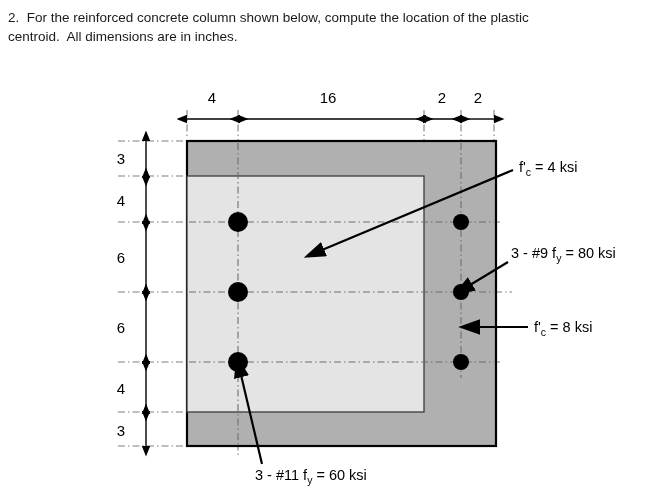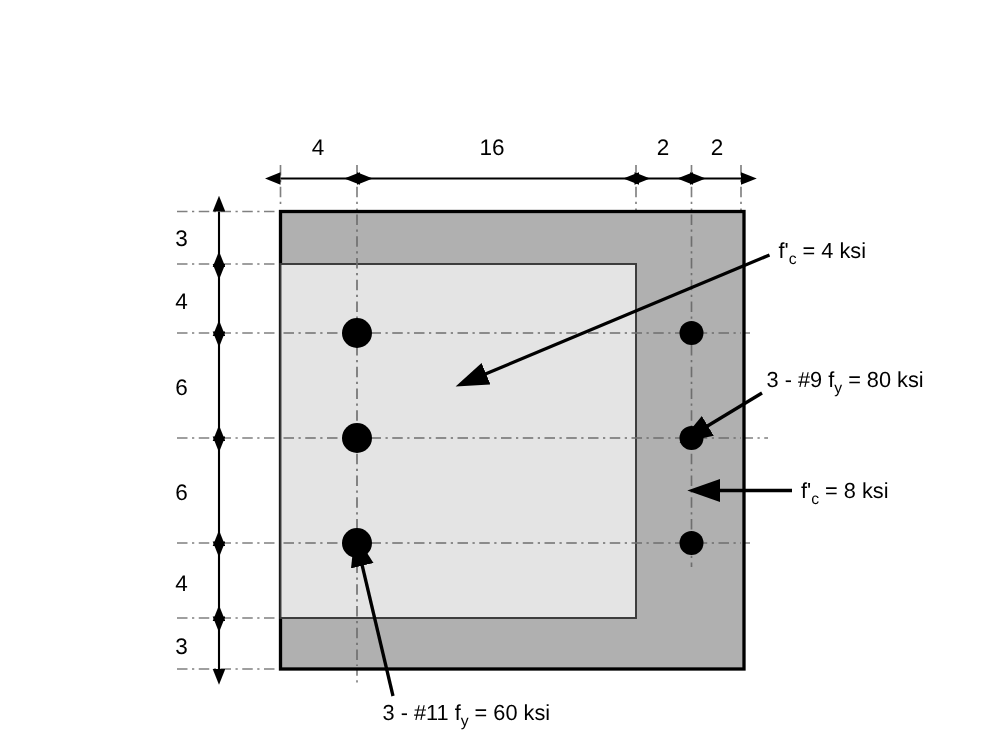--- a/index.html
+++ b/index.html
@@ -51,20 +51,22 @@
     fill: #000000;
   }
   .sub {
     font-size: 10.5px;
   }
 </style>
 </head>
 <body>
 
 <div id="problem-statement">
+  <span class="line">2.  For the reinforced concrete column shown below, compute the location of the plastic</span>
+  <span class="line">centroid.  All dimensions are in inches.</span>
 </div>
 
 <div id="figure-area">
   <svg class="figure" width="655" height="495" viewBox="0 0 655 495">
     <defs>
       <marker id="arrowStart" markerWidth="9" markerHeight="9" refX="7.5" refY="3" orient="auto" markerUnits="strokeWidth">
         <path d="M7.5,0 L7.5,6 L0,3 z" fill="#000000"></path>
       </marker>
       <marker id="arrowEnd" markerWidth="9" markerHeight="9" refX="1.5" refY="3" orient="auto" markerUnits="strokeWidth">
         <path d="M1.5,0 L1.5,6 L9,3 z" fill="#000000"></path>

